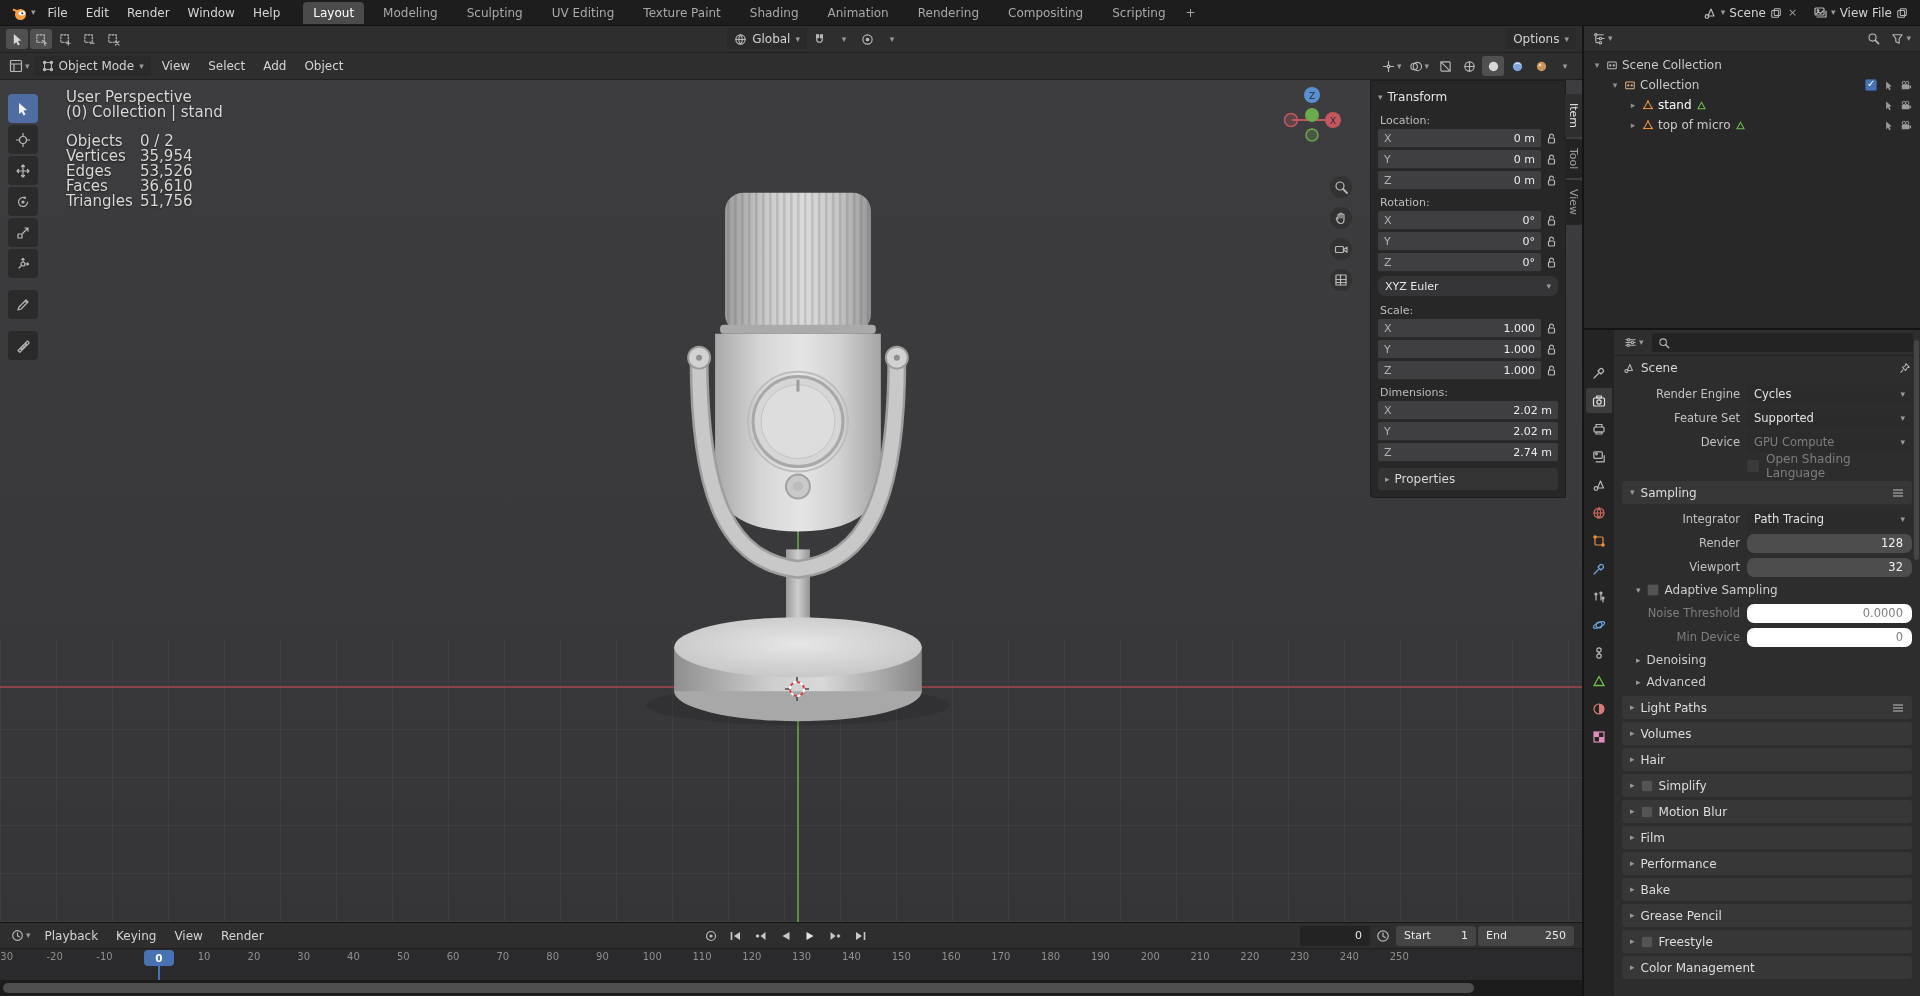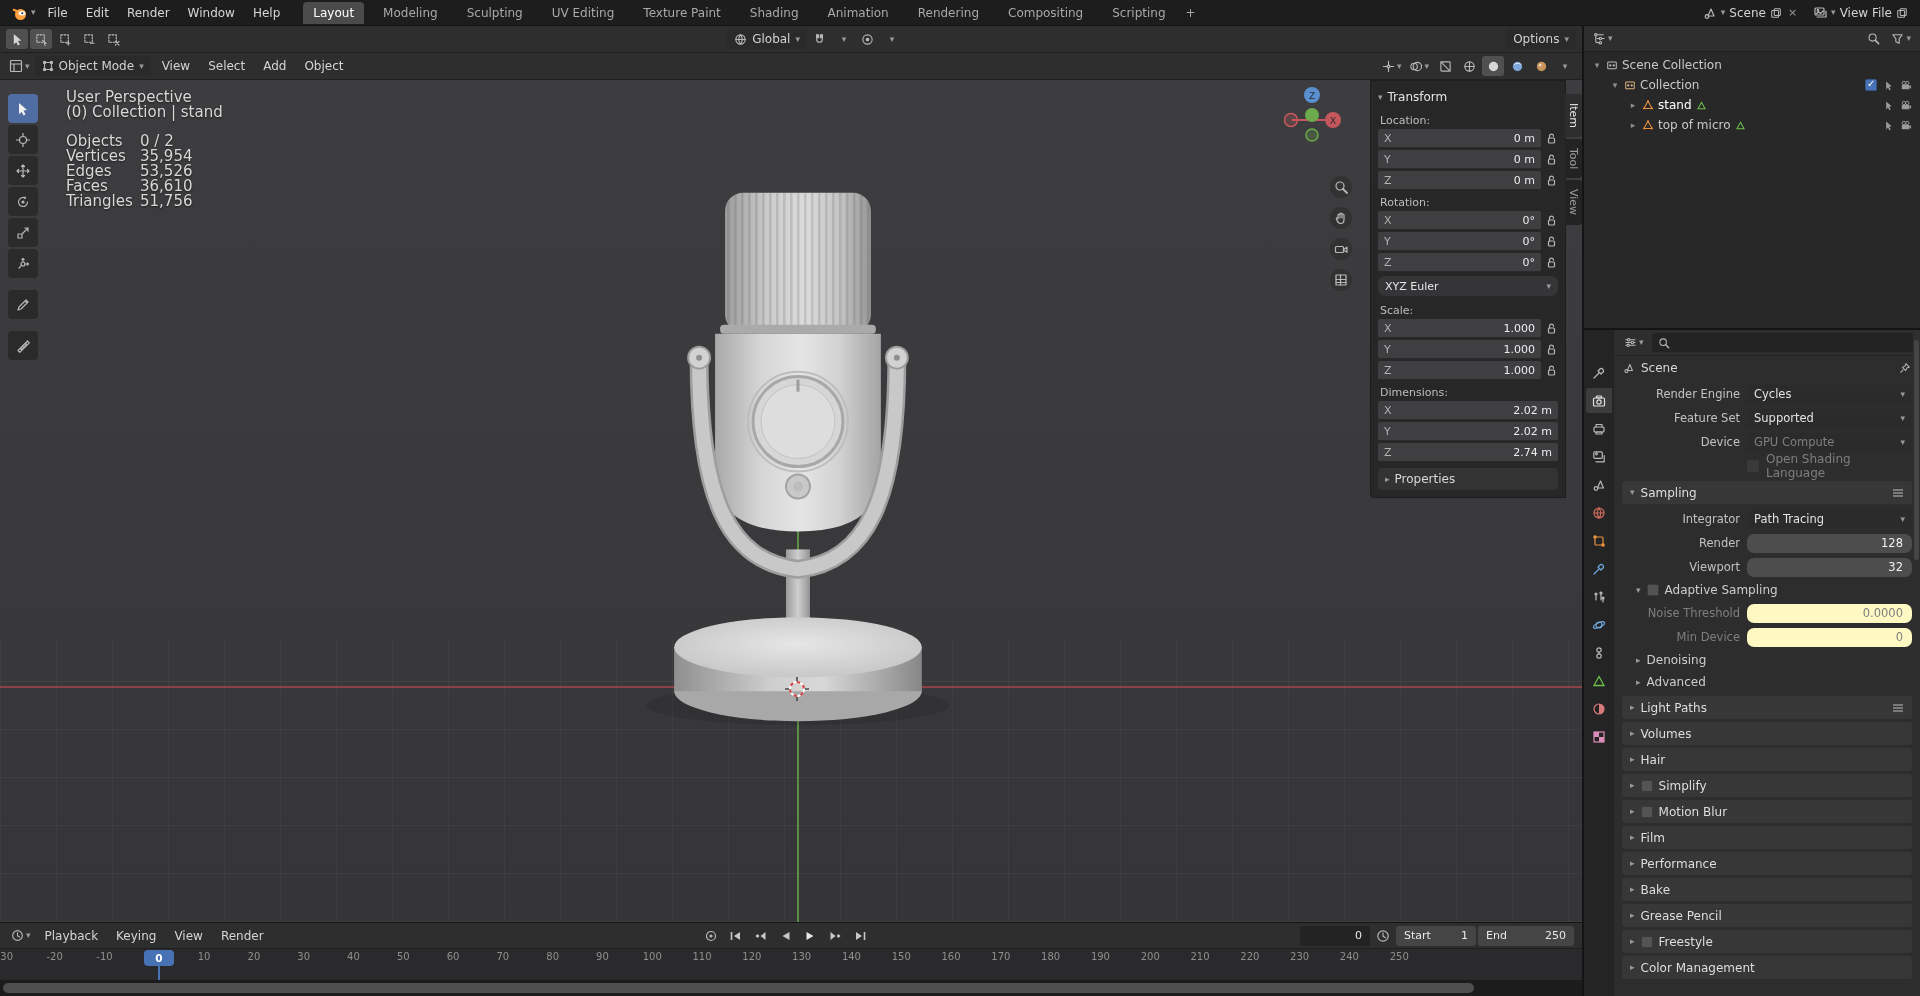--- a/index.html
+++ b/index.html
@@ -97,21 +97,21 @@
   .searchfield{flex:1;height:19px;background:#232323;border-radius:3px;display:flex;align-items:center;padding:0 6px;gap:5px}
   .crumb{height:24px;display:flex;align-items:center;gap:6px;padding:0 9px;color:#d8d8d8;flex:none}
   .pbody{flex:1;padding:2px 8px 0;overflow:hidden}
   .prow{display:flex;align-items:center;height:24px;gap:7px}
   .plabel{width:118px;text-align:right;color:#c2c2c2;flex:none;font-size:11.5px;white-space:nowrap}
   .plabel.dim,.dimtext{color:#7e7e7e}
   .dd{flex:1;height:19px;background:#2b2b2b;border-radius:3px;display:flex;align-items:center;padding:0 7px;color:#e3e3e3;font-size:11.5px}
   .dd .chev{margin-left:auto}
   .dd.dim{color:#7e7e7e}
   .nmf{flex:1;height:19px;background:#4d4d4d;border-radius:7px;display:flex;align-items:center;justify-content:flex-end;padding:0 9px;color:#f0f0f0;font-size:11.5px}
-  .nmf.dim{background:#fef9c3;color:#7e7e7e}
+  .nmf.dim{background:#ffffff;color:#7e7e7e}
   .secbar{height:23px;background:#373737;border-radius:3px;display:flex;align-items:center;gap:6px;padding:0 8px;margin:3px 0;color:#dedede}
   .subrow{display:flex;align-items:center;gap:6px;height:22px;padding-left:14px;color:#cdcdcd}
   .cb{width:12px;height:12px;background:#545454;border:1px solid #3a3a3a;border-radius:2px;position:relative;flex:none}
   .cb[data-checked="true"]{background:#4772b3;border-color:#35578c}
   .cb[data-checked="true"]::after{content:"\2713";position:absolute;left:1px;top:-2px;font-size:10px;color:#fff}
   .cb.dim{background:#3a3a3a}
   .burger line{stroke:#9a9a9a;stroke-width:1.4}
   .pscroll{position:absolute;right:1px;top:340px;width:5px;height:220px;background:#454545;border-radius:3px}
 </style>
 </head>

